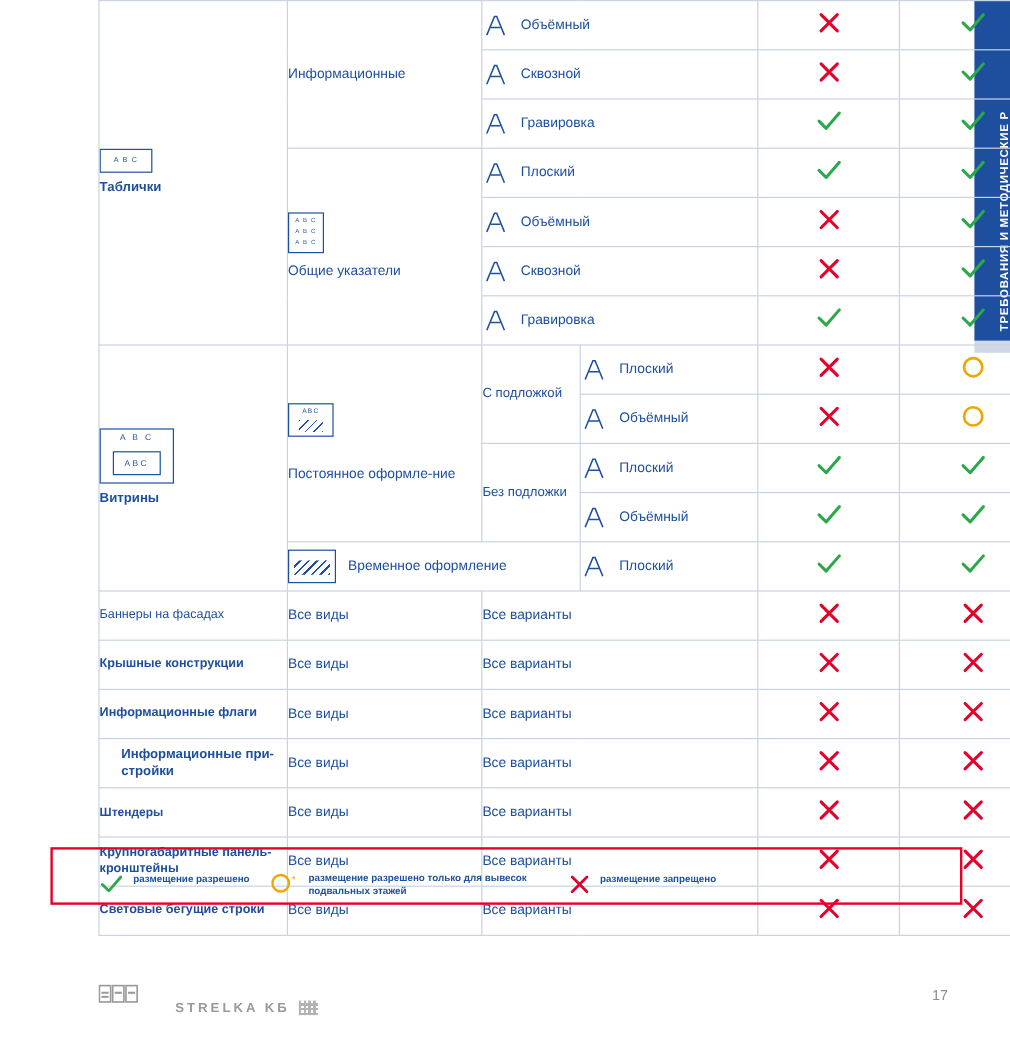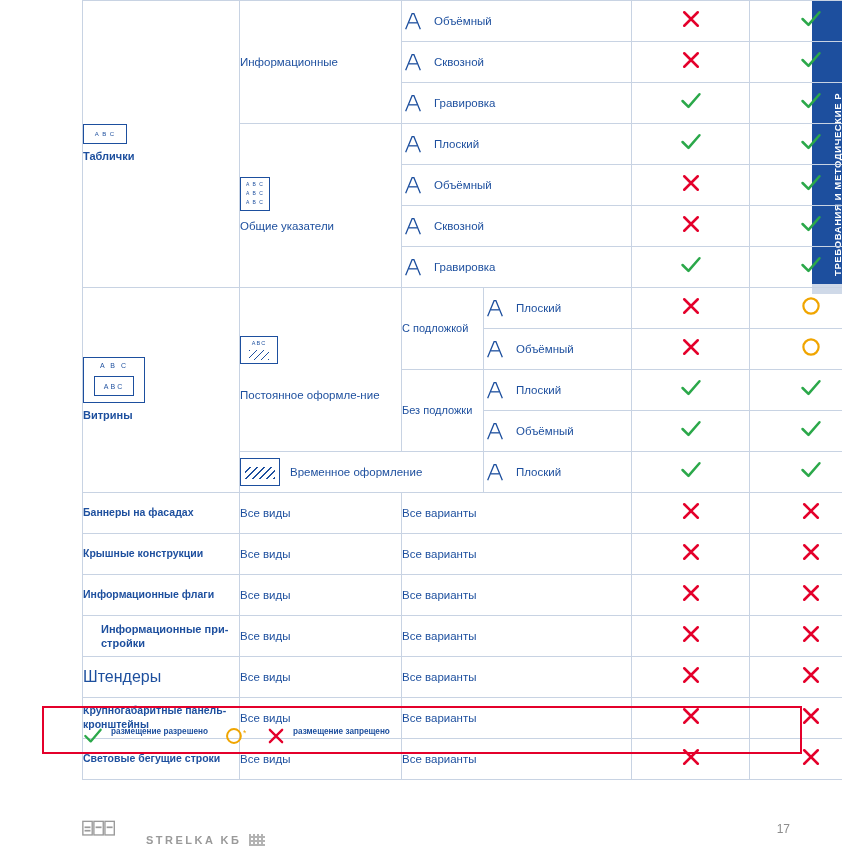--- a/index.html
+++ b/index.html
@@ -691,21 +691,21 @@
           <td class="res-cell">
             <span class="mark">
               <svg viewBox="0 0 28 26" width="24" height="22">
                   <path d="M4 13 L11 20 L24 5" fill="none" stroke="#2ba84a" stroke-width="3" stroke-linecap="round" stroke-linejoin="round"></path>
                 </svg>
             </span>
           </td>
         </tr>
 
         <tr>
-          <td class="plain-cell" style="color:#1d4f9e;font-weight:bold;font-size:10.5px;">Баннеры на фасадах</td>
+          <td class="plain-cell" style="color:#1d4f9e;font-weight:normal;font-size:10.5px;">Баннеры на фасадах</td>
           <td class="plain-cell">Все виды</td>
           <td class="plain-cell" colspan="2">Все варианты</td>
           <td class="res-cell">
             <span class="mark"><svg viewBox="0 0 26 26" width="22" height="22">
                   <path d="M5 5 L21 21 M21 5 L5 21" stroke="#e4002b" stroke-width="3" stroke-linecap="round"></path>
                 </svg></span>
           </td>
           <td class="res-cell">
             <span class="mark"><svg viewBox="0 0 26 26" width="22" height="22">
                   <path d="M5 5 L21 21 M21 5 L5 21" stroke="#e4002b" stroke-width="3" stroke-linecap="round"></path>
@@ -751,21 +751,21 @@
                   <path d="M5 5 L21 21 M21 5 L5 21" stroke="#e4002b" stroke-width="3" stroke-linecap="round"></path>
                 </svg></span>
           </td>
           <td class="res-cell">
             <span class="mark"><svg viewBox="0 0 26 26" width="22" height="22">
                   <path d="M5 5 L21 21 M21 5 L5 21" stroke="#e4002b" stroke-width="3" stroke-linecap="round"></path>
                 </svg></span>
           </td>
         </tr>
         <tr>
-          <td class="plain-cell" style="color:#1d4f9e;font-weight:normal;font-size:16px;">Штендеры</td>
+          <td class="plain-cell" style="color:#1d4f9e;font-weight:bold;font-size:10px;">Штендеры</td>
           <td class="plain-cell">Все виды</td>
           <td class="plain-cell" colspan="2">Все варианты</td>
           <td class="res-cell">
             <span class="mark"><svg viewBox="0 0 26 26" width="22" height="22">
                   <path d="M5 5 L21 21 M21 5 L5 21" stroke="#e4002b" stroke-width="3" stroke-linecap="round"></path>
                 </svg></span>
           </td>
           <td class="res-cell">
             <span class="mark"><svg viewBox="0 0 26 26" width="22" height="22">
                   <path d="M5 5 L21 21 M21 5 L5 21" stroke="#e4002b" stroke-width="3" stroke-linecap="round"></path>
@@ -818,20 +818,21 @@
       </span>
       <span class="legend-text">размещение разрешено</span>
     </div>
     <div class="legend-item">
       <span class="mark">
         <svg viewBox="0 0 34 26" width="26" height="20">
             <circle cx="13" cy="13" r="9" fill="none" stroke="#f0a500" stroke-width="2.6"></circle>
             <text x="25" y="13" font-size="11" fill="#f0a500" font-family="Liberation Sans, sans-serif">*</text>
           </svg>
       </span>
+      <span class="legend-text">размещение разрешено только для вывесок подвальных этажей</span>
     </div>
     <div class="legend-item">
       <span class="mark">
         <svg viewBox="0 0 26 26" width="20" height="20">
             <path d="M5 5 L21 21 M21 5 L5 21" stroke="#e4002b" stroke-width="3" stroke-linecap="round"></path>
           </svg>
       </span>
       <span class="legend-text">размещение запрещено</span>
     </div>
   </div>

